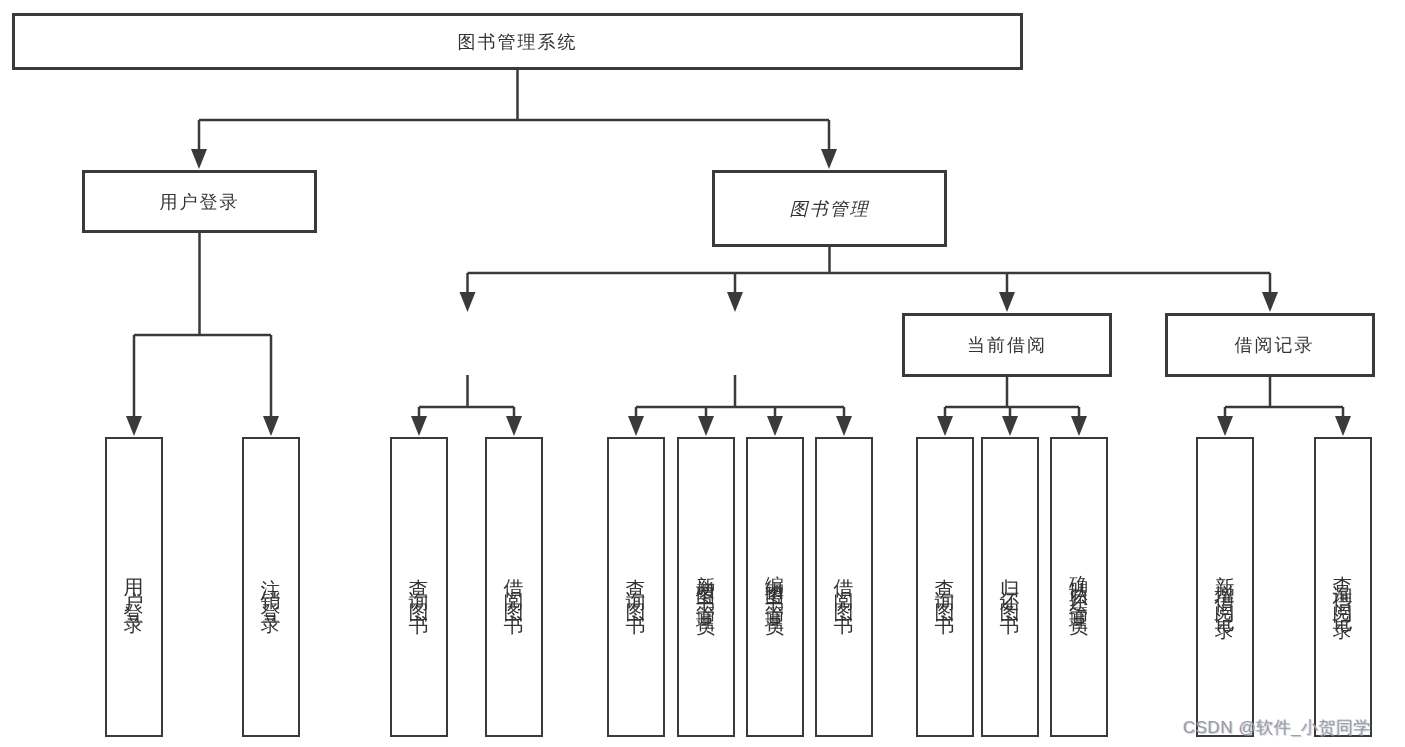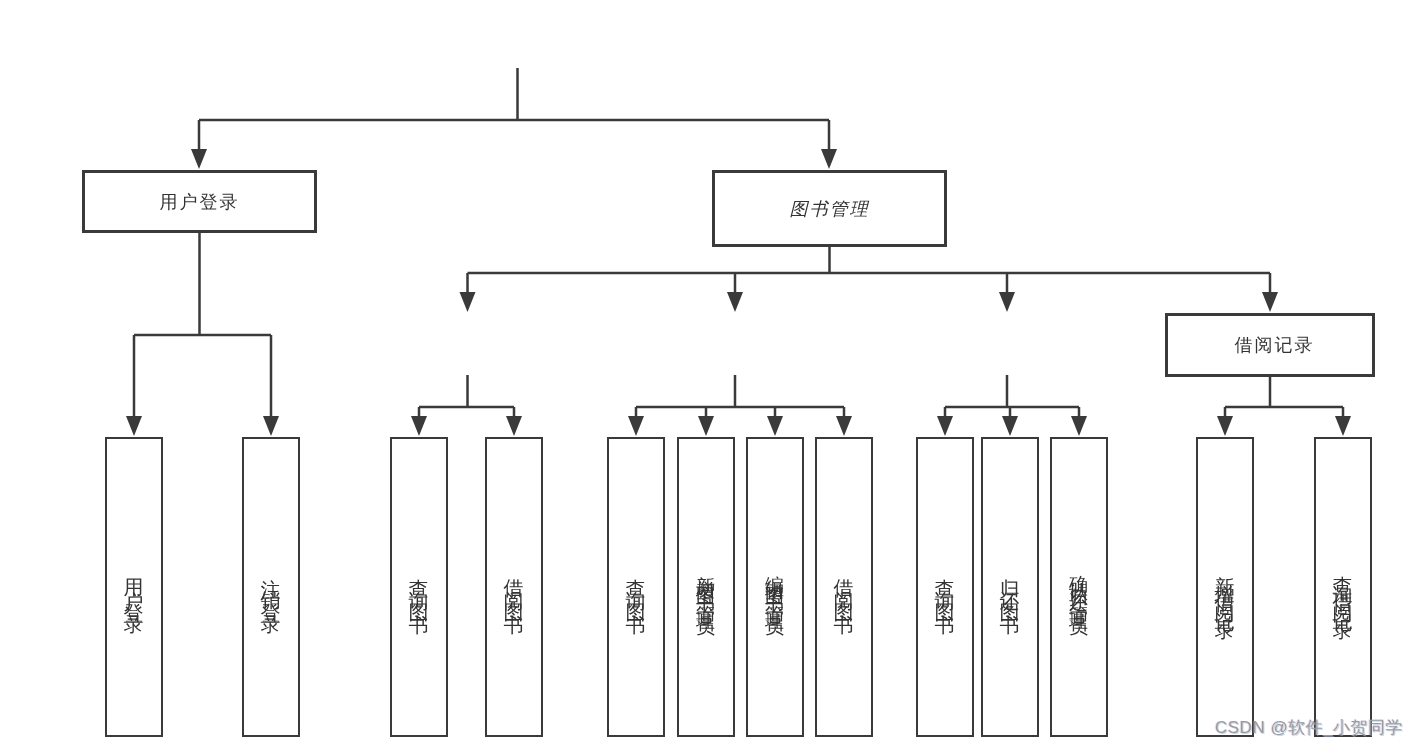--- a/index.html
+++ b/index.html
@@ -60,21 +60,20 @@
   }
   #watermark {
     position: absolute;
     left: 1183px;
     top: 716px;
     font-size: 17px;
     color: #9b9b9b;
     letter-spacing: 0.5px;
     white-space: nowrap;
     text-shadow: 1px 1px 0 rgba(140, 185, 235, 0.55), -1px 0 0 rgba(235, 150, 150, 0.35);
-    margin-left: 32px;
   }
 </style>
 </head>
 <body>
 
 <div id="canvas">
 
   <svg id="connectors" viewBox="0 0 1405 747" xmlns="http://www.w3.org/2000/svg">
     <g stroke="#3a3a3a" stroke-width="2.5" fill="none">
       <path d="M517.5 68 V120 M199 120 H829 M199 120 V152 M829 120 V152"></path>
@@ -101,28 +100,34 @@
       <polygon points="767,416 783,416 775,436"></polygon>
       <polygon points="836,416 852,416 844,436"></polygon>
       <polygon points="937,416 953,416 945,436"></polygon>
       <polygon points="1002,416 1018,416 1010,436"></polygon>
       <polygon points="1071,416 1087,416 1079,436"></polygon>
       <polygon points="1217,416 1233,416 1225,436"></polygon>
       <polygon points="1335,416 1351,416 1343,436"></polygon>
     </g>
   </svg>
 
+  <div class="node h" style="left:12px; top:13px; width:1011px; height:57px;">
+    <span>图书管理系统</span>
+  </div>
 
   <div class="node h" style="left:82px; top:170px; width:235px; height:63px;">
     <span>用户登录</span>
   </div>
   <div class="node h" style="left:712px; top:170px; width:235px; height:77px;font-style:italic;">
     <span>图书管理</span>
   </div>
 
+  <div class="node h" style="left:902px; top:313px; width:210px; height:64px;">
+    <span>当前借阅</span>
+  </div>
   <div class="node h" style="left:1165px; top:313px; width:210px; height:64px;padding-left:9px;">
     <span>借阅记录</span>
   </div>
 
   <div class="node leaf" style="left:105px;">
     <span>用户登录</span>
   </div>
   <div class="node leaf" style="left:242px;">
     <span>注销登录</span>
   </div>

